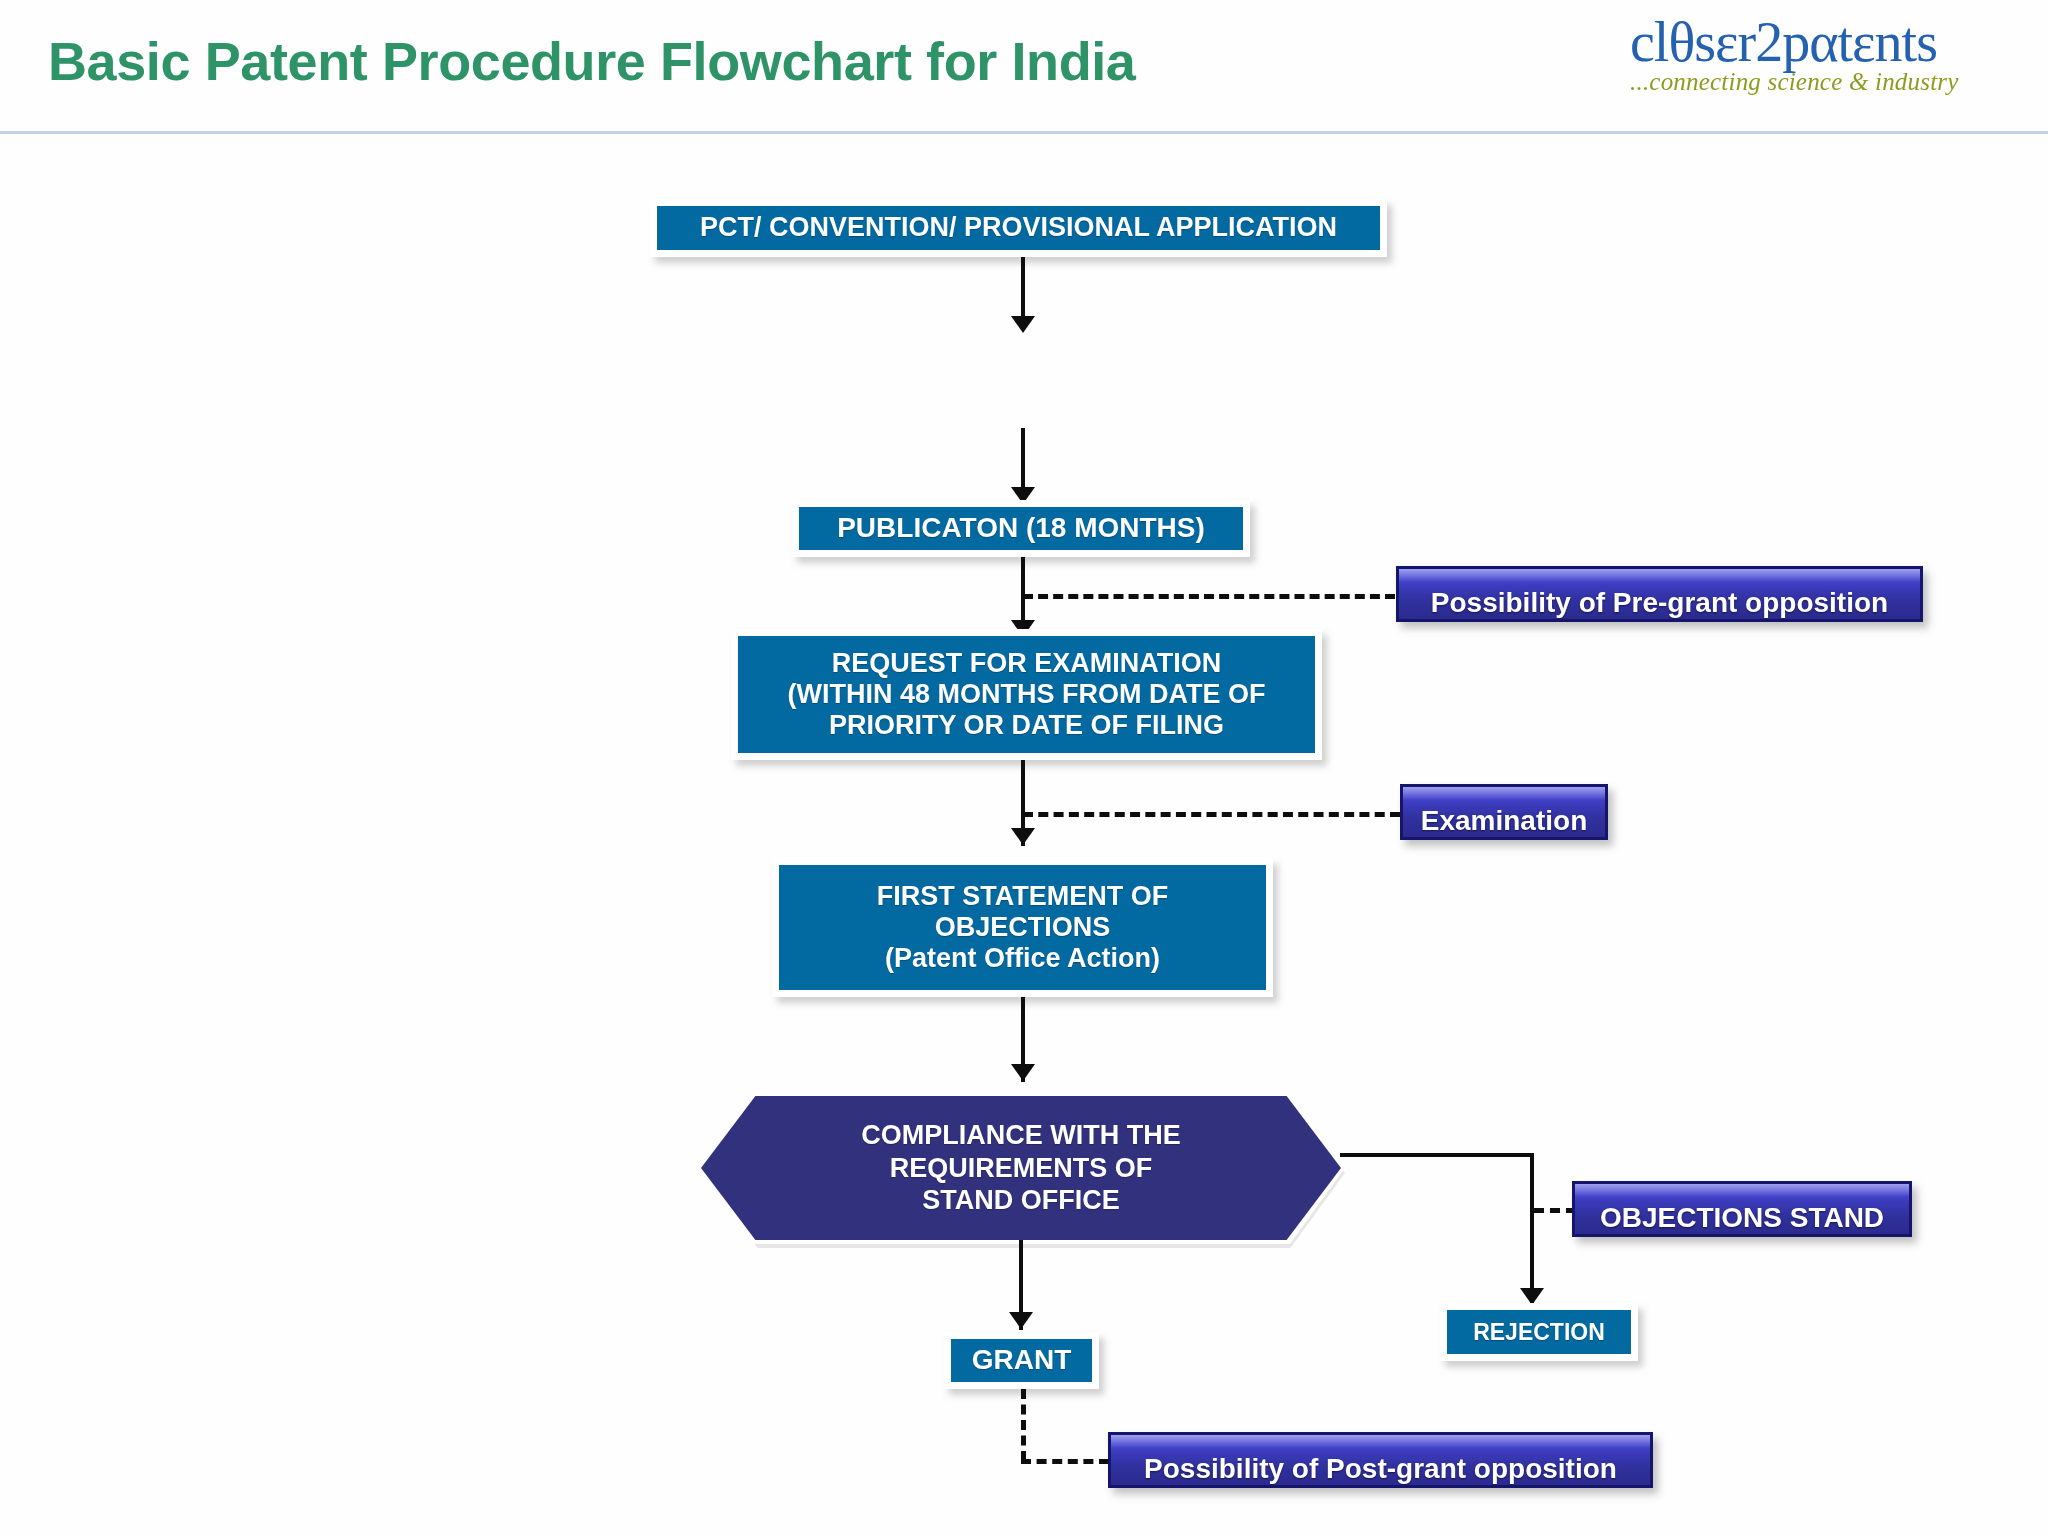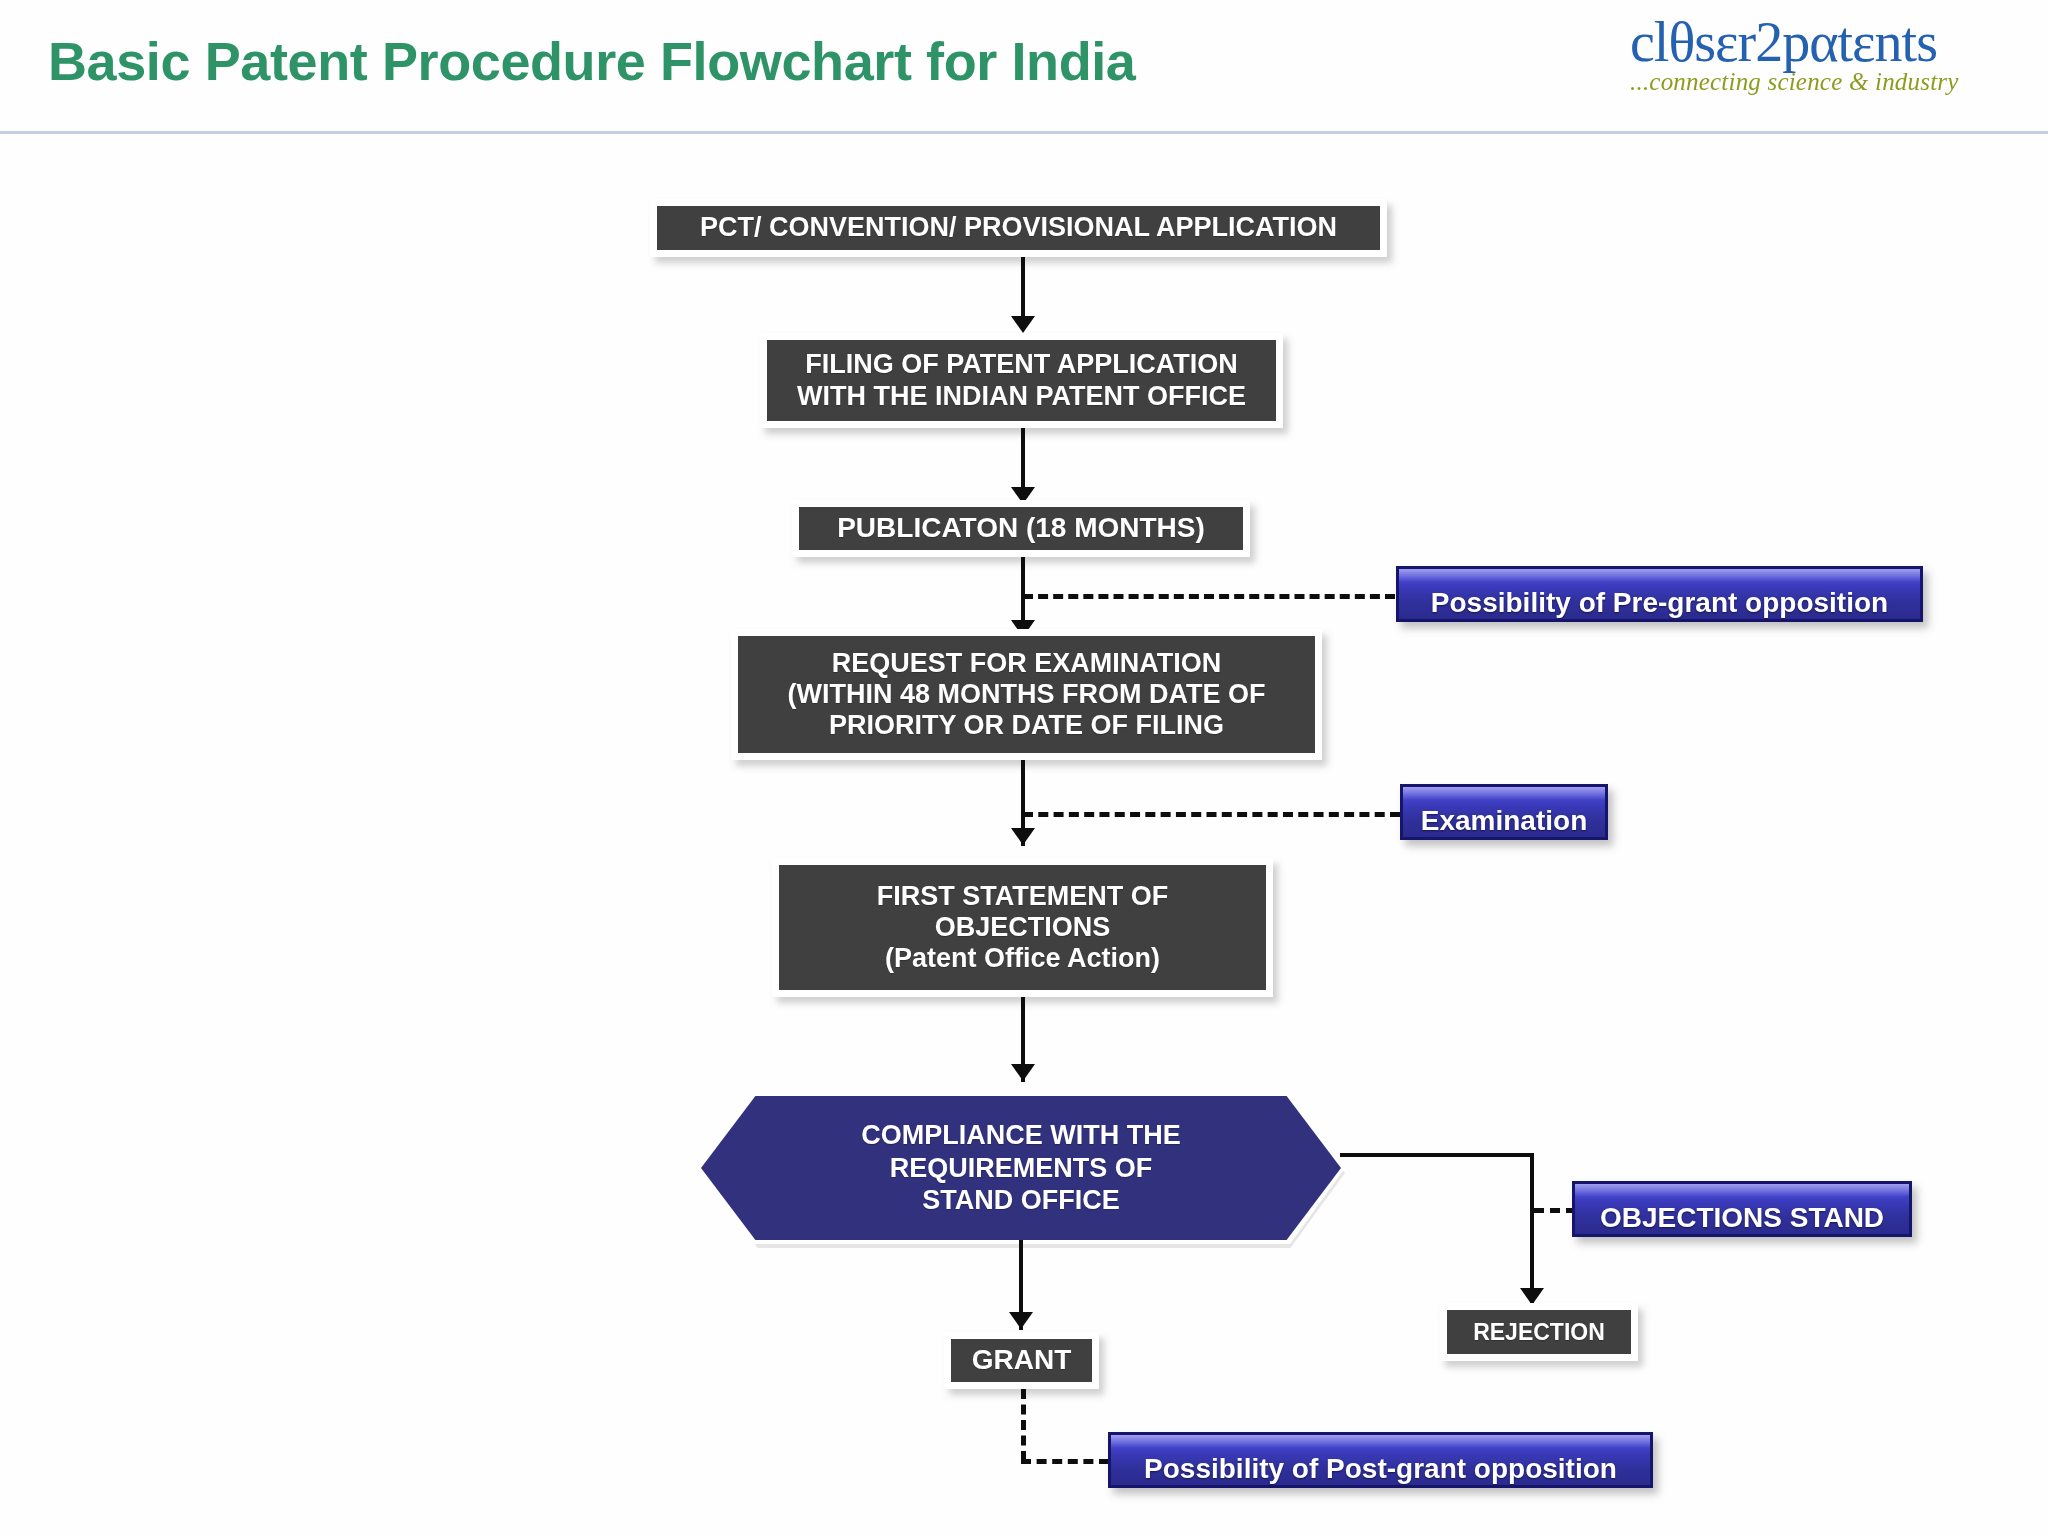--- a/index.html
+++ b/index.html
@@ -40,21 +40,21 @@
   
   .node{
     position:absolute;
     background:#ffffff;
     padding:7px;
     box-sizing:border-box;
     box-shadow:5px 6px 7px rgba(120,120,120,.35);
   }
   .node > .fill{
     width:100%;height:100%;
-    background:#404040;
+    background:#0369a1;
     box-sizing:border-box;
     display:flex;align-items:center;justify-content:center;
     text-align:center;
   }
   .node .txt{
     color:#ffffff;font-weight:bold;
     line-height:1.16;
     text-shadow:0 1px 1px rgba(0,0,0,.25);
     padding:0 10px;
   }
@@ -144,28 +144,20 @@
 
   <div class="node" style="left:650px;top:199px;width:737px;height:58px;">
     <div class="fill">
       <span class="txt" style="font-size:27px;">PCT/ CONVENTION/ PROVISIONAL APPLICATION</span>
     </div>
   </div>
 
   <div class="vline" style="left:1021px;top:257px;height:63px;"></div>
   <div class="arrow-down" style="left:1011px;top:316px;"></div>
 
-  <div class="node" style="left:760px;top:333px;width:523px;height:95px;">
-    <div class="fill">
-      <span class="txt" style="font-size:27px;">
-        <span>FILING OF PATENT APPLICATION</span><br>
-        <span>WITH THE INDIAN PATENT OFFICE</span>
-      </span>
-    </div>
-  </div>
 
   <div class="vline" style="left:1021px;top:428px;height:63px;"></div>
   <div class="arrow-down" style="left:1011px;top:487px;"></div>
 
   <div class="node" style="left:792px;top:500px;width:458px;height:57px;">
     <div class="fill">
       <span class="txt" style="font-size:28px;">PUBLICATON (18 MONTHS)</span>
     </div>
   </div>
 

